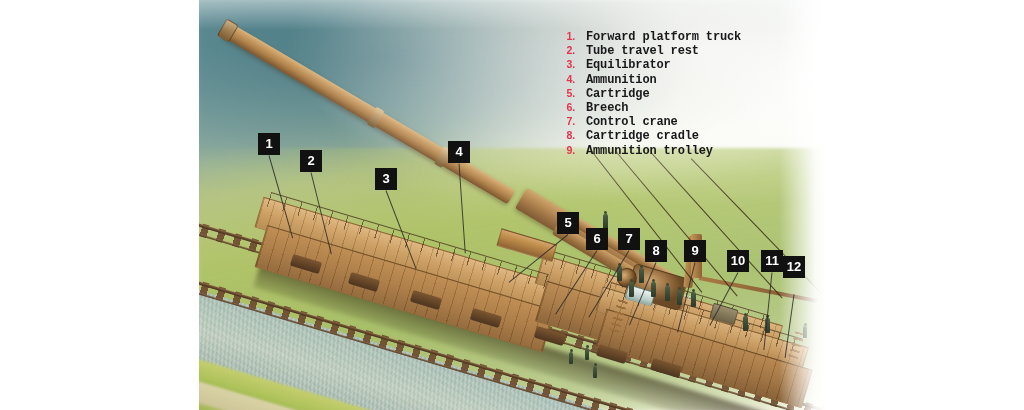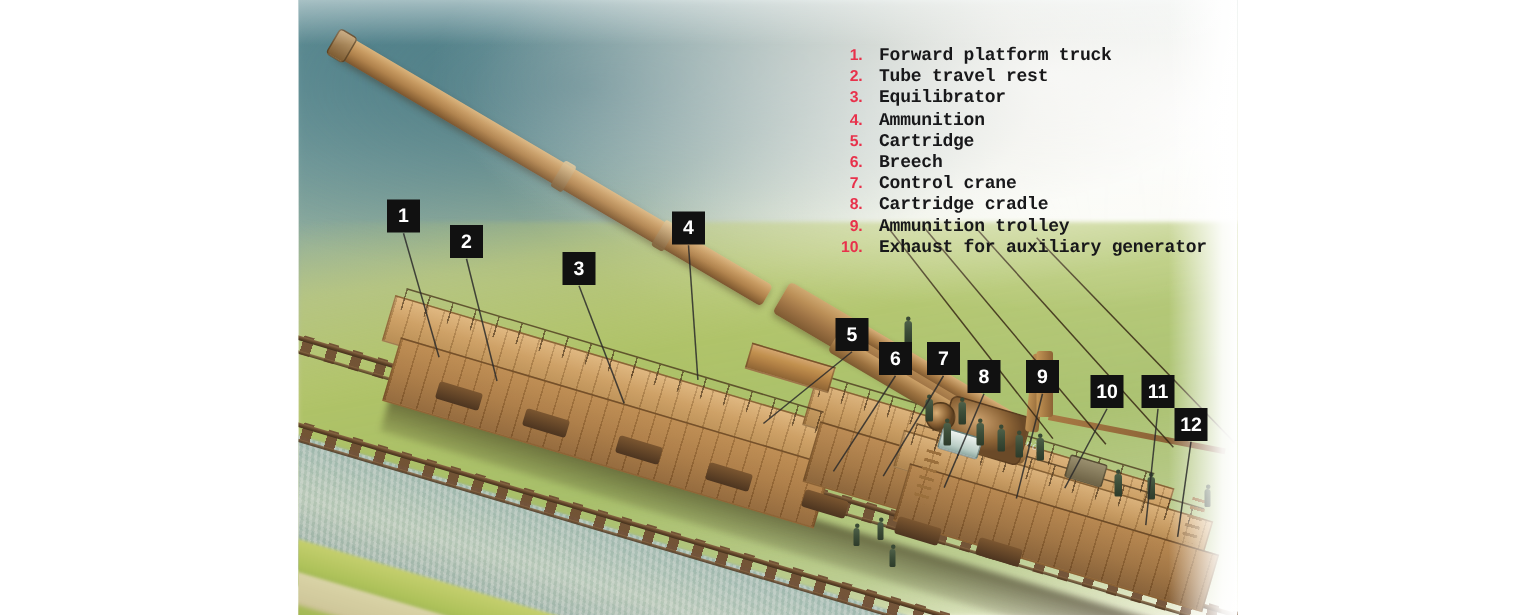--- a/index.html
+++ b/index.html
@@ -531,21 +531,21 @@
       <div class="marker" style="left: 618px; top: 228px;">7</div>
       <div class="leader" style="left: 656px; top: 262px; width: 68px; transform: rotate(113deg);"></div>
       <div class="marker" style="left: 645px; top: 240px;">8</div>
       <div class="leader" style="left: 695px; top: 262px; width: 72px; transform: rotate(104deg);"></div>
       <div class="marker" style="left: 684px; top: 240px;">9</div>
       <div class="leader" style="left: 738px; top: 272px; width: 60px; transform: rotate(118deg);"></div>
       <div class="marker" style="left: 727px; top: 250px;">10</div>
       <div class="leader" style="left: 772px; top: 272px; width: 78px; transform: rotate(96deg);"></div>
       <div class="marker" style="left: 761px; top: 250px;">11</div>
       <div class="leader" style="left: 794px; top: 294px; width: 64px; transform: rotate(98deg);"></div>
-      <div class="marker" style="left: 783px; top: 272px;">12</div>
+      <div class="marker" style="left: 783px; top: 256px;">12</div>
     </div>
 
   <div id="legend">
       <div class="legend-row">
         <span class="legend-num">1.</span>
         <span class="legend-label">Forward platform truck</span>
       </div>
       <div class="legend-row">
         <span class="legend-num">2.</span>
         <span class="legend-label">Tube travel rest</span>
@@ -571,19 +571,15 @@
         <span class="legend-label">Control crane</span>
       </div>
       <div class="legend-row">
         <span class="legend-num">8.</span>
         <span class="legend-label">Cartridge cradle</span>
       </div>
       <div class="legend-row">
         <span class="legend-num">9.</span>
         <span class="legend-label">Ammunition trolley</span>
       </div>
-      <div class="legend-row">
-        <span class="legend-num">10.</span>
-        <span class="legend-label">Exhaust for auxiliary generator</span>
-      </div>
     </div>
 
 </div>
 
 </body></html>

